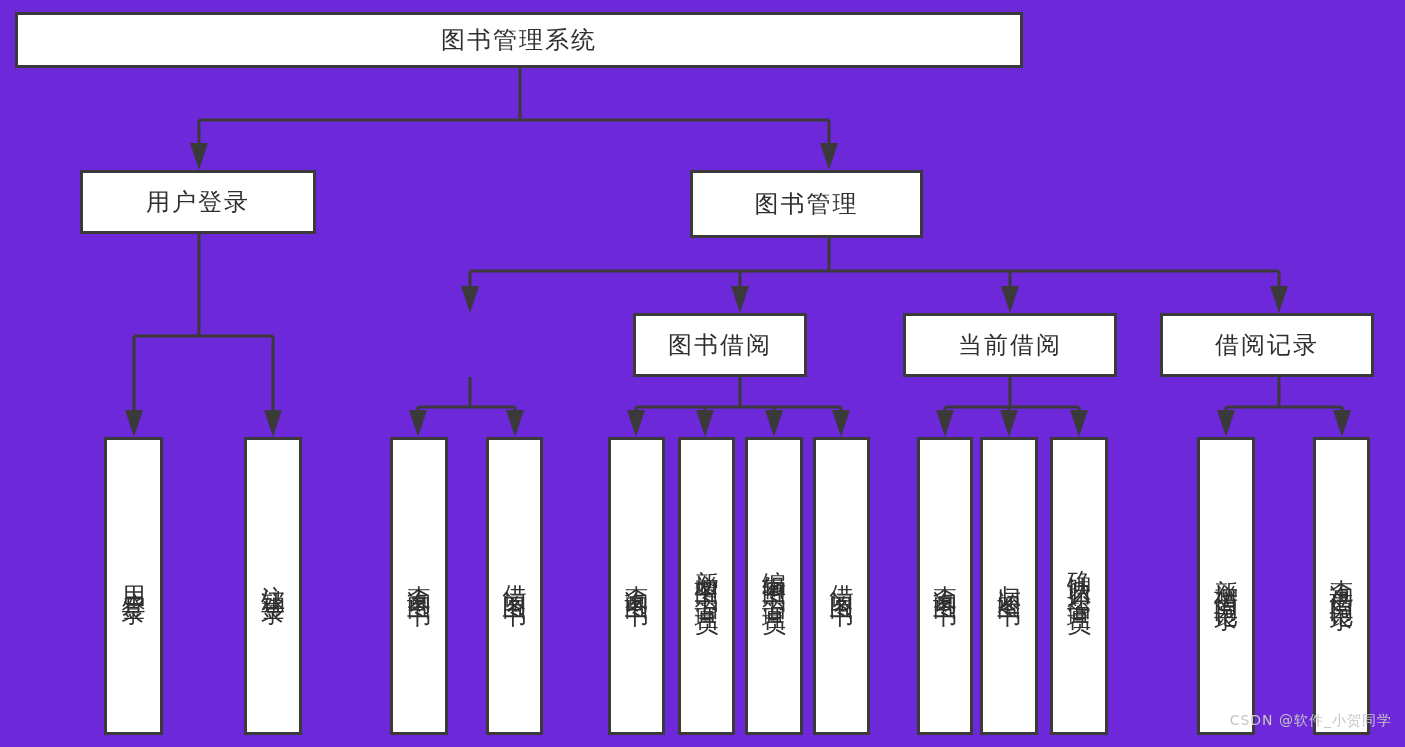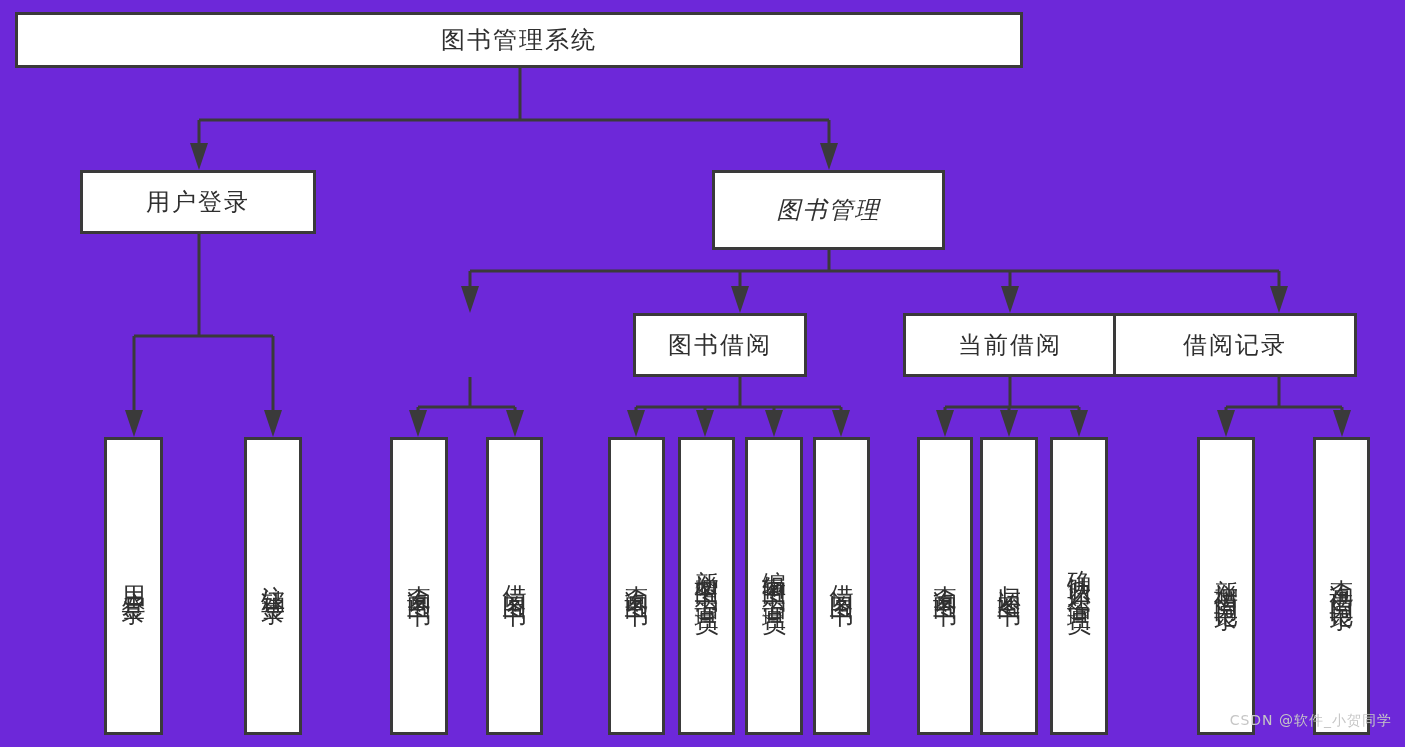--- a/index.html
+++ b/index.html
@@ -97,25 +97,25 @@
       <polygon points="1000,410 1018,410 1009,437"></polygon>
       <polygon points="1070,410 1088,410 1079,437"></polygon>
       <polygon points="1217,410 1235,410 1226,437"></polygon>
       <polygon points="1333,410 1351,410 1342,437"></polygon>
     </g>
   </svg>
 
   <div class="box h" style="left:15px; top:12px; width:1008px; height:56px;">图书管理系统</div>
 
   <div class="box h" style="left:80px; top:170px; width:236px; height:64px;">用户登录</div>
-  <div class="box h" style="left:712px; top:170px; width:233px; height:80px;font-style:italic;">图书管理</div>
+  <div class="box h" style="left:690px; top:170px; width:233px; height:68px;">图书管理</div>
 
   <div class="box h" style="left:633px; top:313px; width:174px; height:64px;">图书借阅</div>
   <div class="box h" style="left:903px; top:313px; width:214px; height:64px;">当前借阅</div>
-  <div class="box h" style="left:1113px; top:313px; width:244px; height:64px;">借阅记录</div>
+  <div class="box h" style="left:1160px; top:313px; width:214px; height:64px;">借阅记录</div>
 
   <div class="box v" style="left:104px; top:437px; width:59px; height:298px;">用户登录</div>
   <div class="box v" style="left:244px; top:437px; width:58px; height:298px;">注销登录</div>
 
   <div class="box v" style="left:390px; top:437px; width:58px; height:298px;">查询图书</div>
   <div class="box v" style="left:486px; top:437px; width:57px; height:298px;">借阅图书</div>
 
   <div class="box v" style="left:608px; top:437px; width:57px; height:298px;">查询图书</div>
   <div class="box v" style="left:678px; top:437px; width:57px; height:298px;">新增图书（管理员）</div>
   <div class="box v" style="left:745px; top:437px; width:58px; height:298px;">编辑图书（管理员）</div>

